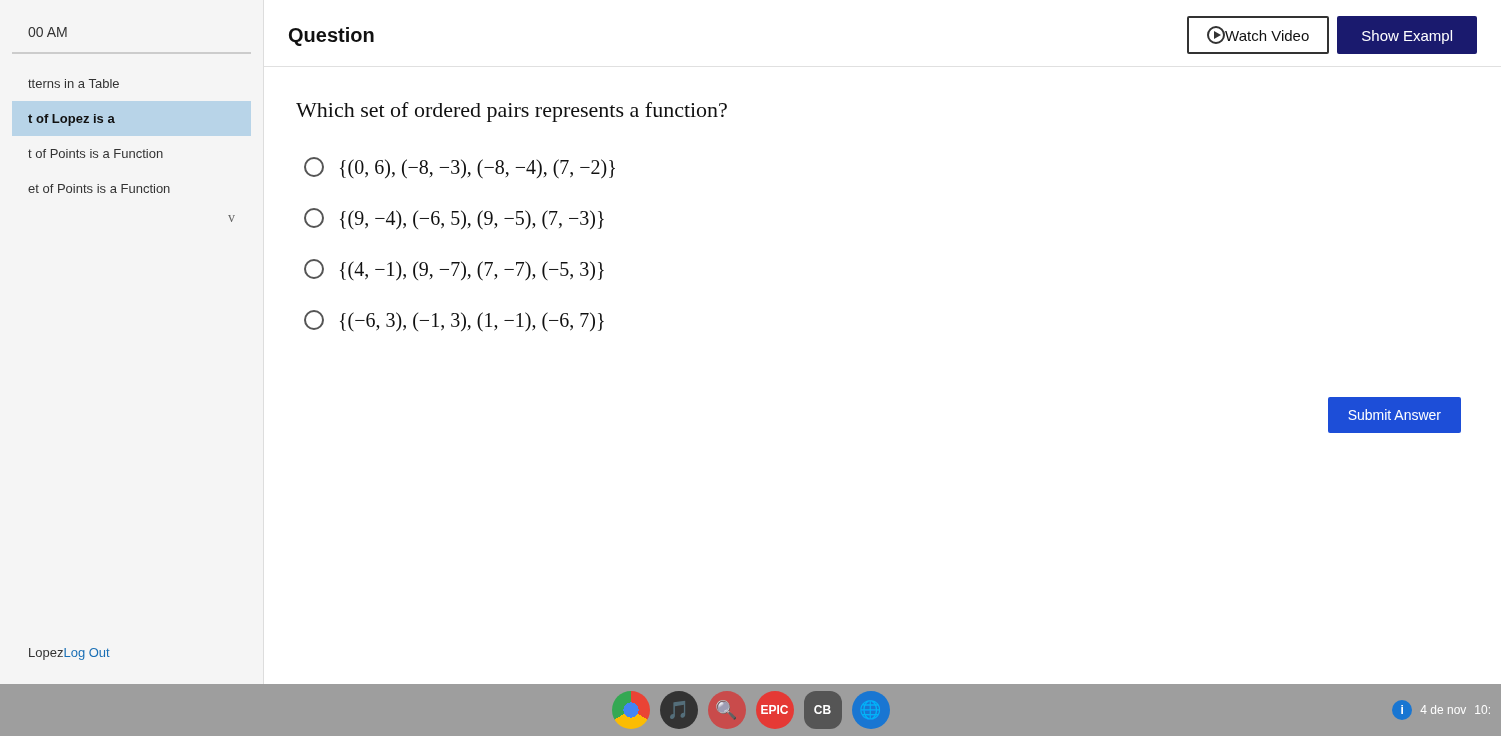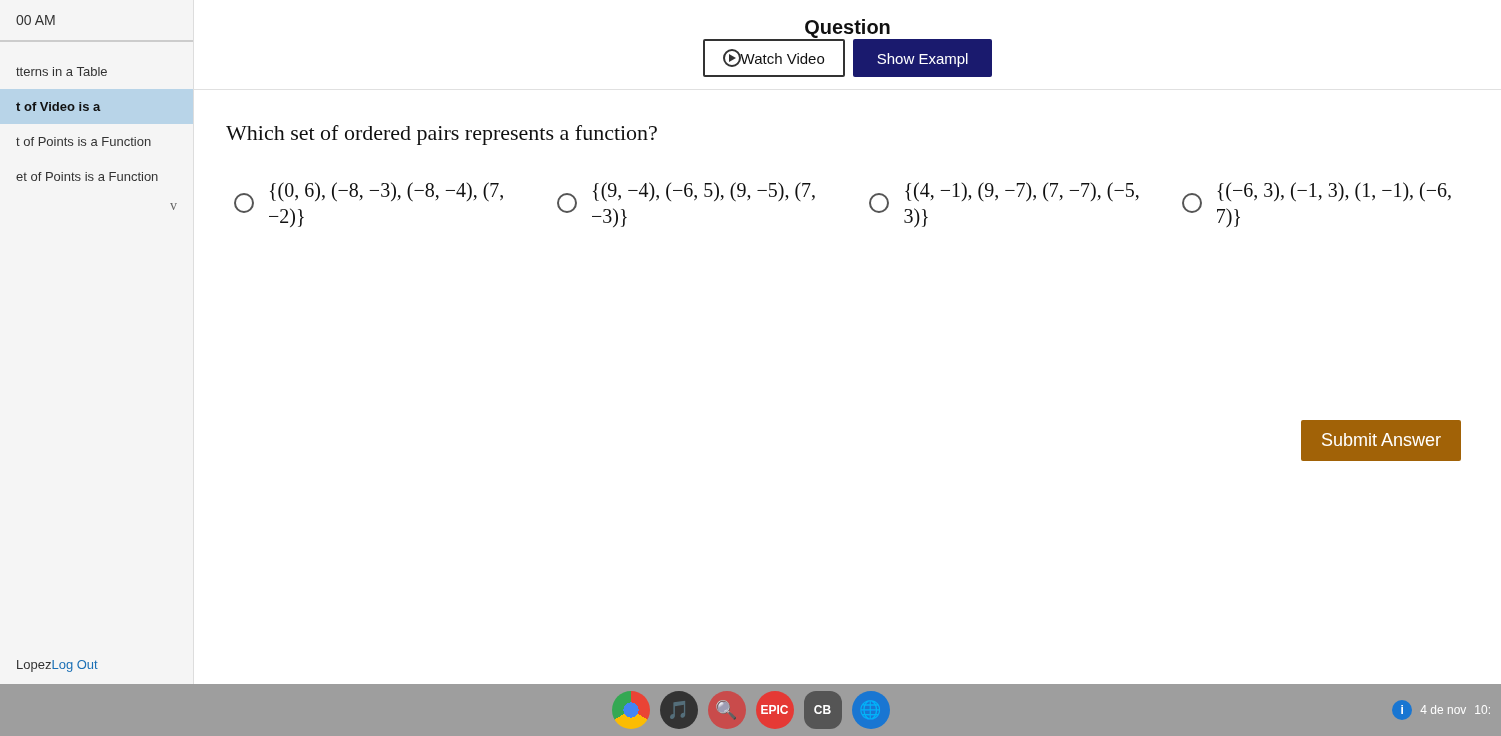--- a/index.html
+++ b/index.html
@@ -14,26 +14,26 @@
     }
 
     .main-area {
       display: flex;
       flex: 1;
       background: #f0f0f0;
     }
 
     
     .sidebar {
-      width: 194px;
+      width: 264px;
       background: #f5f5f5;
       border-right: 1px solid #ddd;
       display: flex;
       flex-direction: column;
-      padding: 0;
+      padding: 12px;
       flex-shrink: 0;
     }
 
     .sidebar-time {
       padding: 12px 16px 8px;
       font-size: 14px;
       color: #333;
       font-family: Arial, sans-serif;
     }
 
@@ -93,21 +93,20 @@
       flex-direction: column;
     }
 
     
     .content-header {
       display: flex;
       align-items: center;
       justify-content: space-between;
       padding: 16px 24px 12px;
       border-bottom: 1px solid #e0e0e0;
-      flex-direction: column;
     }
 
     .content-header-title {
       font-size: 20px;
       font-weight: bold;
       font-family: Arial, sans-serif;
       color: #111;
     }
 
     .header-buttons {
@@ -175,21 +174,21 @@
     .answer-label {
       font-size: 18px;
       font-weight: bold;
       font-family: Arial, sans-serif;
       color: #111;
       margin-bottom: 18px;
     }
 
     .answer-options {
       display: flex;
-      flex-direction: row;
+      flex-direction: column;
       gap: 25px;
       margin-left: 8px;
     }
 
     .answer-option {
       display: flex;
       align-items: center;
       gap: 14px;
       cursor: pointer;
     }
@@ -212,25 +211,25 @@
     }
 
     
     .submit-area {
       position: absolute;
       right: 40px;
       top: 330px;
     }
 
     .btn-submit {
-      background: #a16207;
+      background: #1d4ed8;
       color: white;
       border: none;
       padding: 10px 20px;
-      font-size: 18px;
+      font-size: 14px;
       font-family: Arial, sans-serif;
       cursor: pointer;
       border-radius: 2px;
     }
 
     .content-wrapper {
       position: relative;
       flex: 1;
       display: flex;
       flex-direction: column;
@@ -302,21 +301,21 @@
   </style>
 </head>
 <body>
 
 <div class="main-area">
 
   <div class="sidebar">
     <div class="sidebar-time">00 AM</div>
     <div class="sidebar-divider"></div>
     <div class="sidebar-item">tterns in a Table</div>
-    <div class="sidebar-item active">t of Video is a</div>
+    <div class="sidebar-item active">t of Lopez is a</div>
     <div class="sidebar-item">t of Points is a Function</div>
     <div class="sidebar-item">et of Points is a Function</div>
     <div class="sidebar-chevron">v</div>
     <div class="sidebar-bottom">
       <span class="username">Lopez</span>
       <a class="logout">Log Out</a>
     </div>
   </div>
 
   <div class="content">

